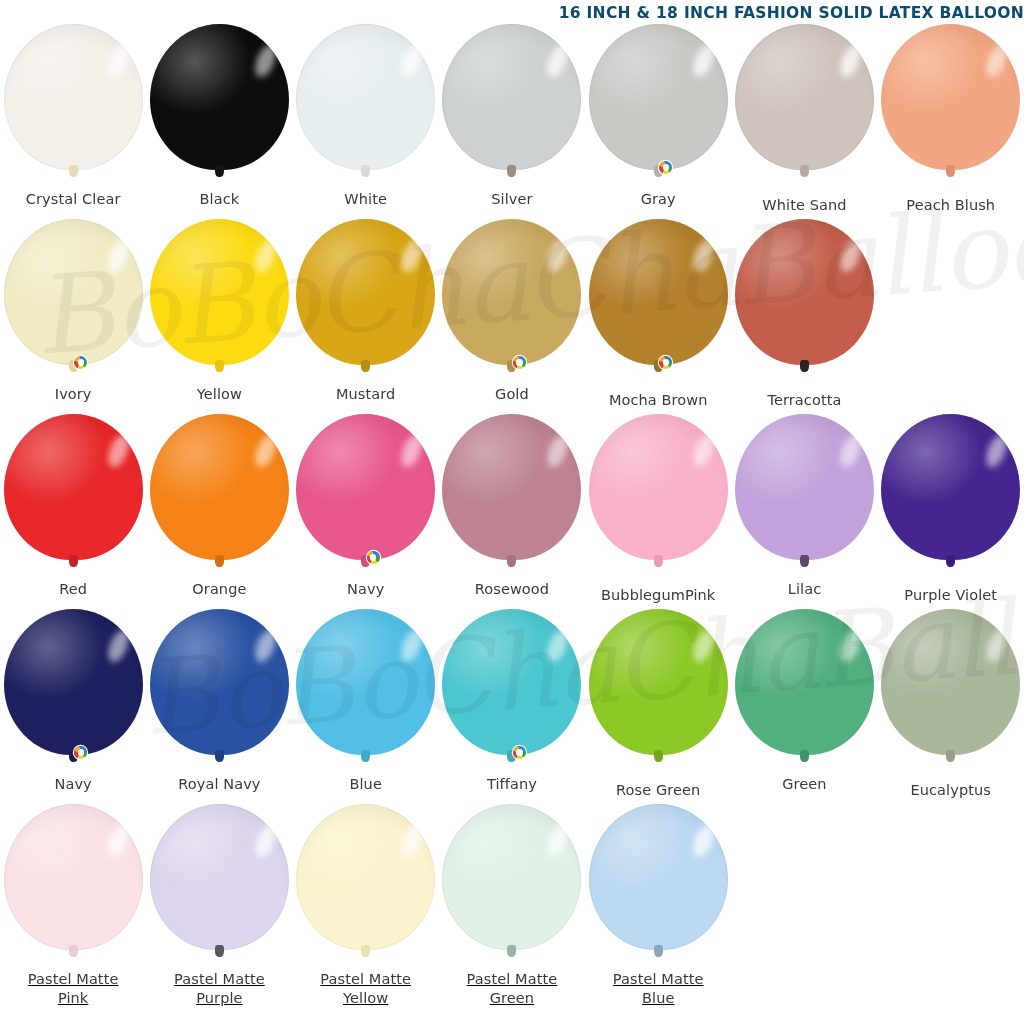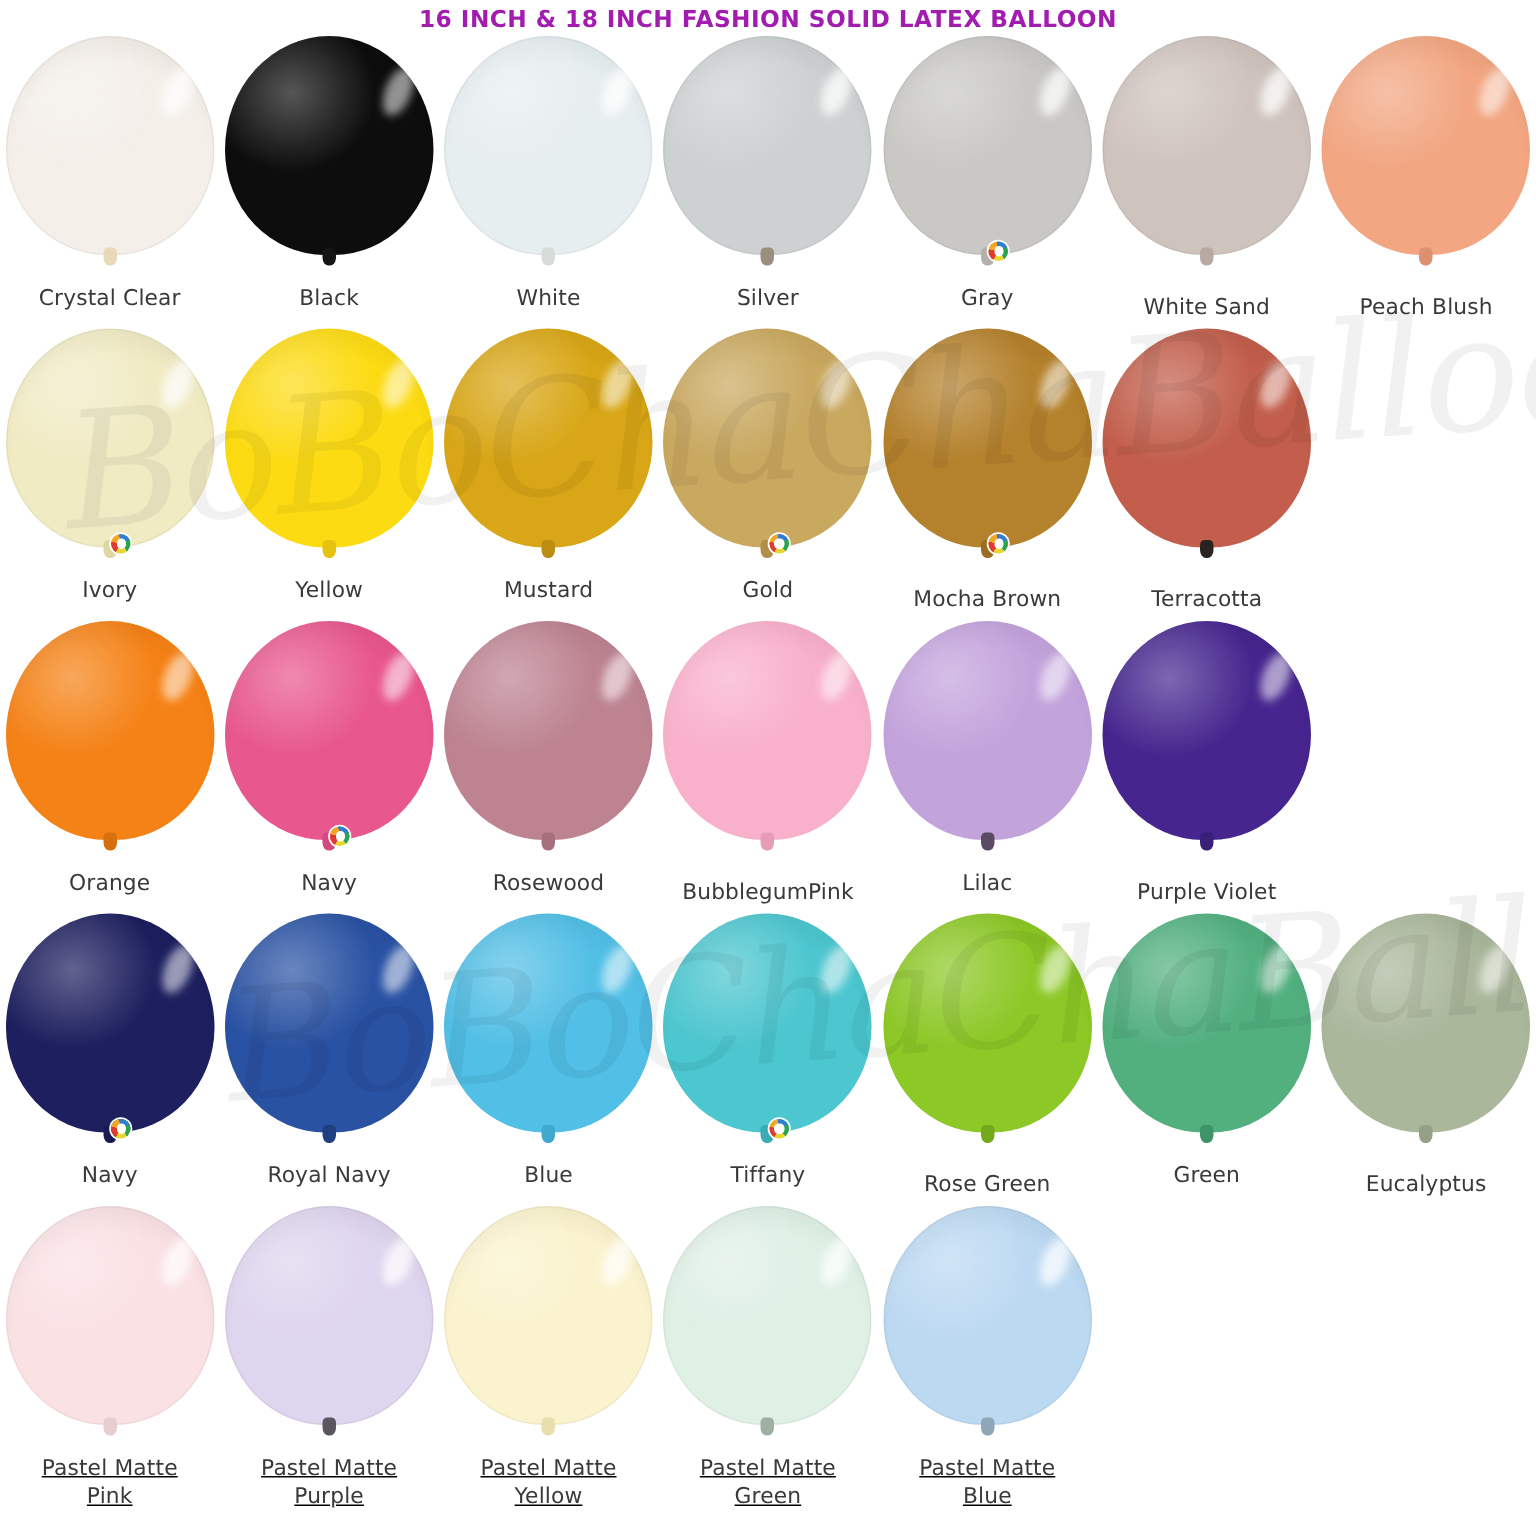--- a/index.html
+++ b/index.html
@@ -19,26 +19,26 @@
     background: #ffffff;
     overflow: hidden;
   }
 
   
   #title {
     position: absolute;
     top: 4px;
     left: 0;
     width: 1024px;
-    text-align: center;
+    text-align: right;
     font-family: "DejaVu Sans", sans-serif;
     font-size: 15.5px;
     font-weight: 700;
     letter-spacing: 0.3px;
-    color: #a21caf;
+    color: #0c4a6e;
     z-index: 40;
     white-space: nowrap;
   }
 
   
   .watermark {
     position: absolute;
     font-family: "DejaVu Serif", serif;
     font-style: italic;
     font-weight: 400;
@@ -313,20 +313,29 @@
               <span class="shine"></span>
               <span class="neck" style="background: rgb(42, 35, 32);"></span>
             </div>
           </div>
           <div class="label raised">Terracotta</div>
         </div>
       </div>
       <div class="row">
         <div class="cell">
           <div class="balloon-wrap">
+            <div class="balloon" style="background: rgb(232, 40, 42);">
+              <span class="shine"></span>
+              <span class="neck" style="background: rgb(198, 32, 35);"></span>
+            </div>
+          </div>
+          <div class="label">Red</div>
+        </div>
+        <div class="cell">
+          <div class="balloon-wrap">
             <div class="balloon" style="background: rgb(245, 130, 22);">
               <span class="shine"></span>
               <span class="neck" style="background: rgb(216, 111, 15);"></span>
             </div>
           </div>
           <div class="label">Orange</div>
         </div>
         <div class="cell">
           <div class="balloon-wrap">
             <div class="balloon" style="background: rgb(232, 87, 142);">

